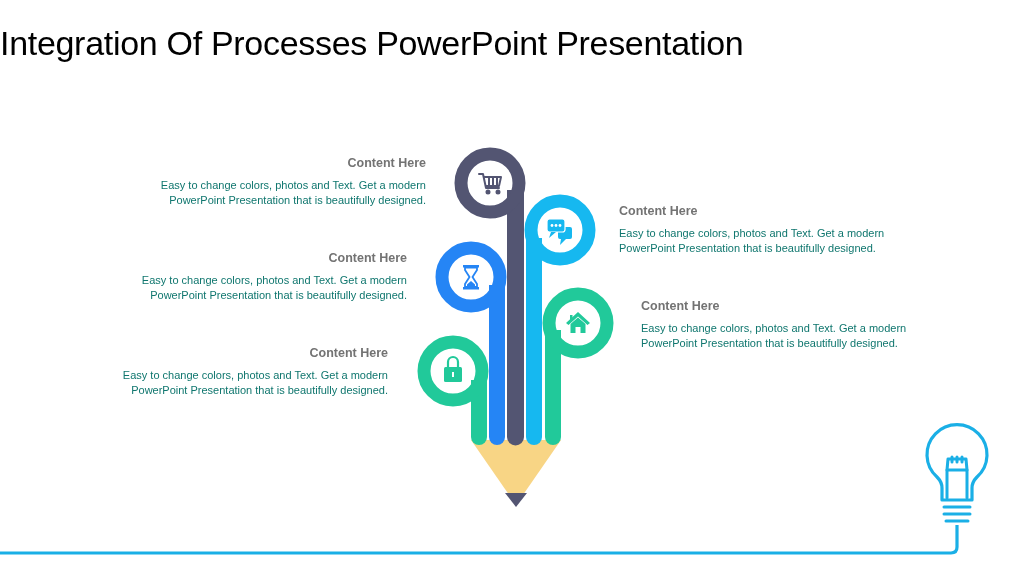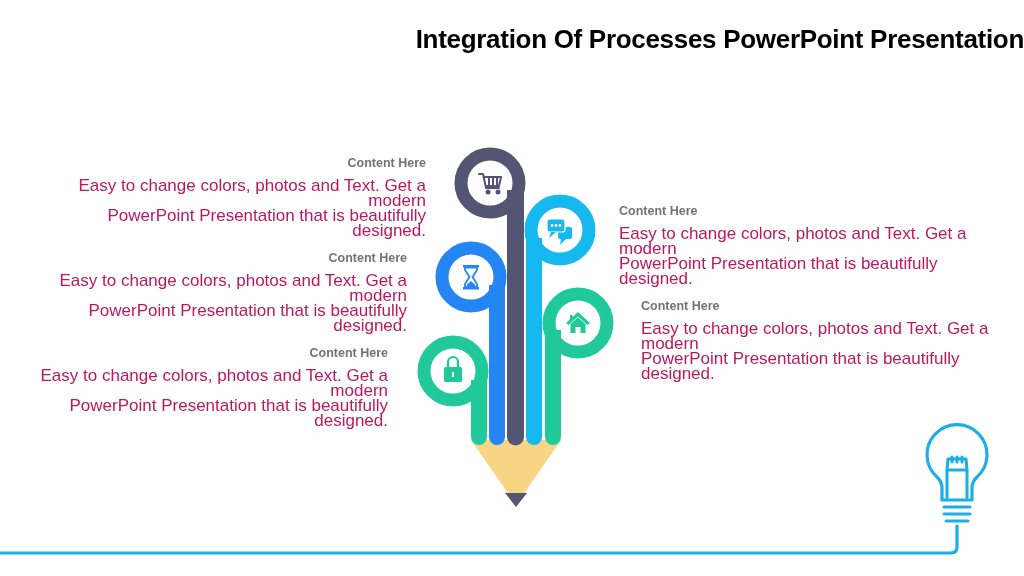--- a/index.html
+++ b/index.html
@@ -1,20 +1,20 @@
 <!DOCTYPE html>
 <html><head>
 <meta charset="utf-8">
 <style>
   html, body { margin: 0; padding: 0; background: #ffffff; }
   body { width: 1024px; height: 576px; position: relative; overflow: hidden; font-family: "Liberation Sans", sans-serif; }
-  .title { position: absolute; left: 0; width: 1024px; top: 24px; text-align: right; font-size: 26px; font-weight: bold; color: #000; letter-spacing: -0.3px; font-family: "Liberation Sans", sans-serif; }
+  .title { position: absolute; left: 0; width: 1024px; top: 24px; text-align: left; font-size: 34px; font-weight: normal; color: #000; letter-spacing: -0.3px; font-family: "Liberation Sans", sans-serif; }
   .block { position: absolute; width: 360px; }
   .block .head { font-size: 12.5px; font-weight: bold; color: #737373; margin-bottom: 8px; }
-  .block .body { font-size: 17px; color: #be185d; line-height: 15px; }
+  .block .body { font-size: 11px; color: #0f766e; line-height: 15px; }
   .block.left { text-align: right; }
   .block.right { text-align: left; }
   svg.graphic { position: absolute; left: 0; top: 0; }
 </style>
 </head>
 <body>
 
 <div class="title">Integration Of Processes PowerPoint Presentation</div>
 
 <div class="block left" style="left:66px; top:156px;">

